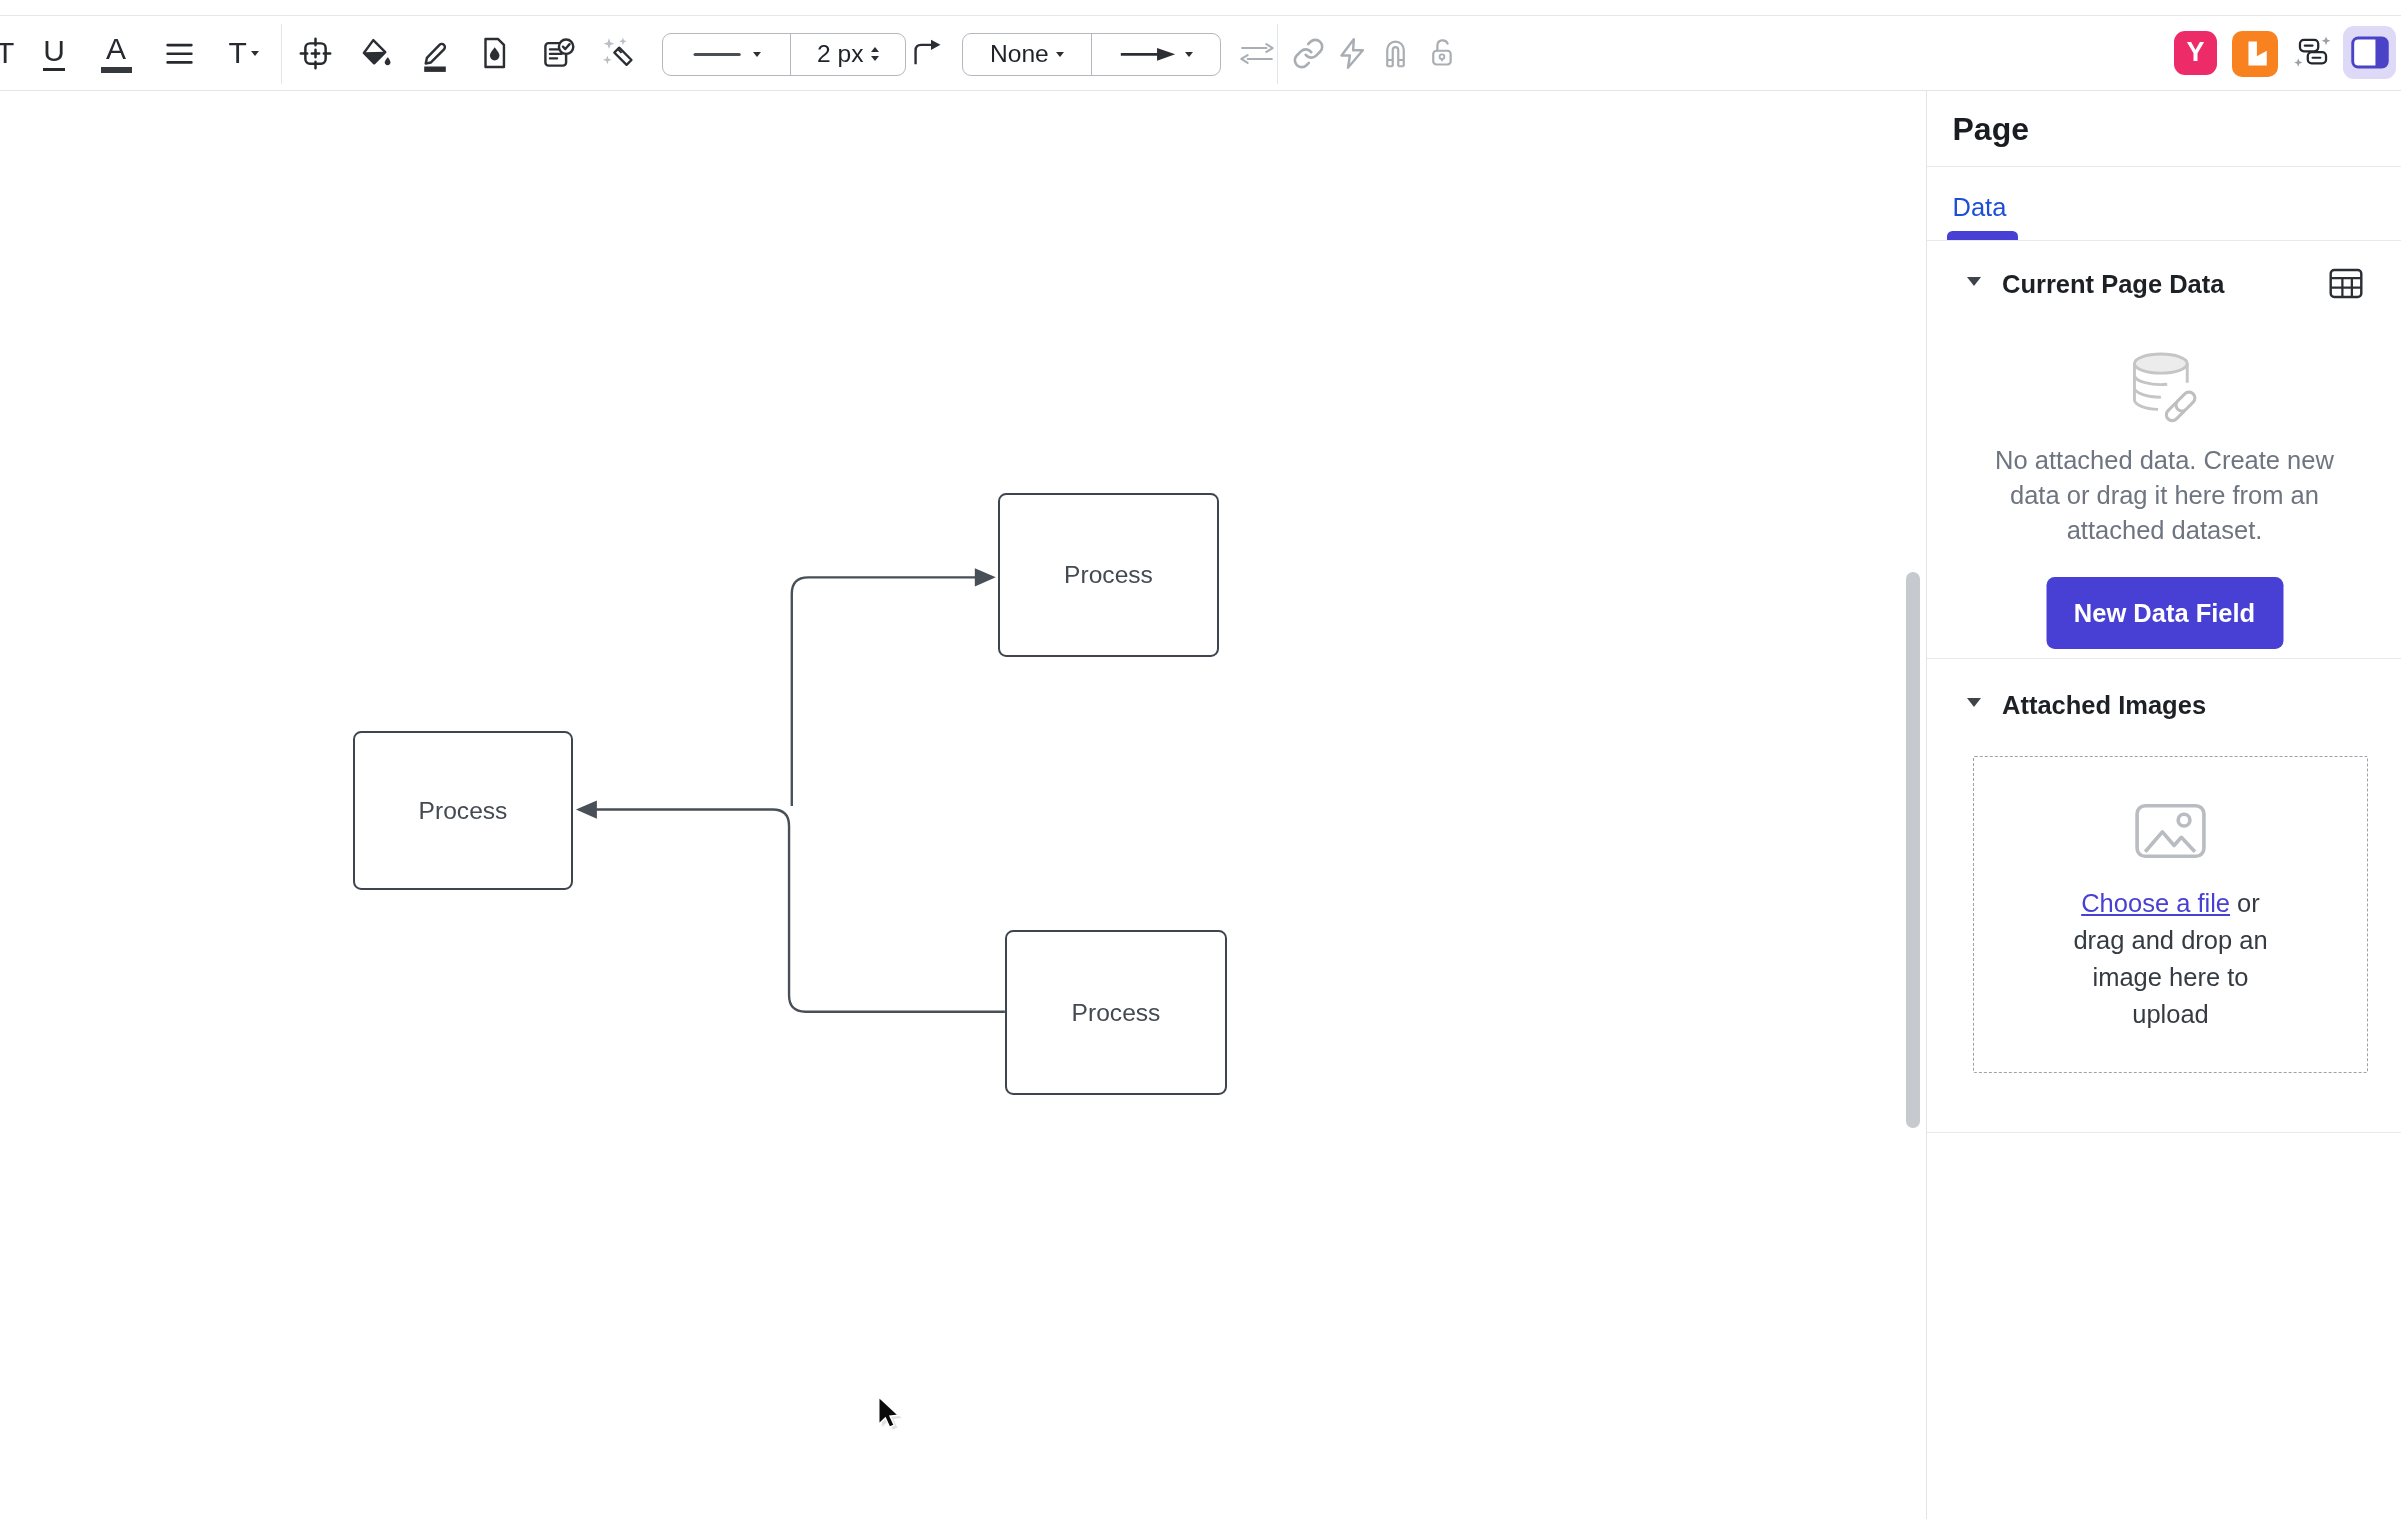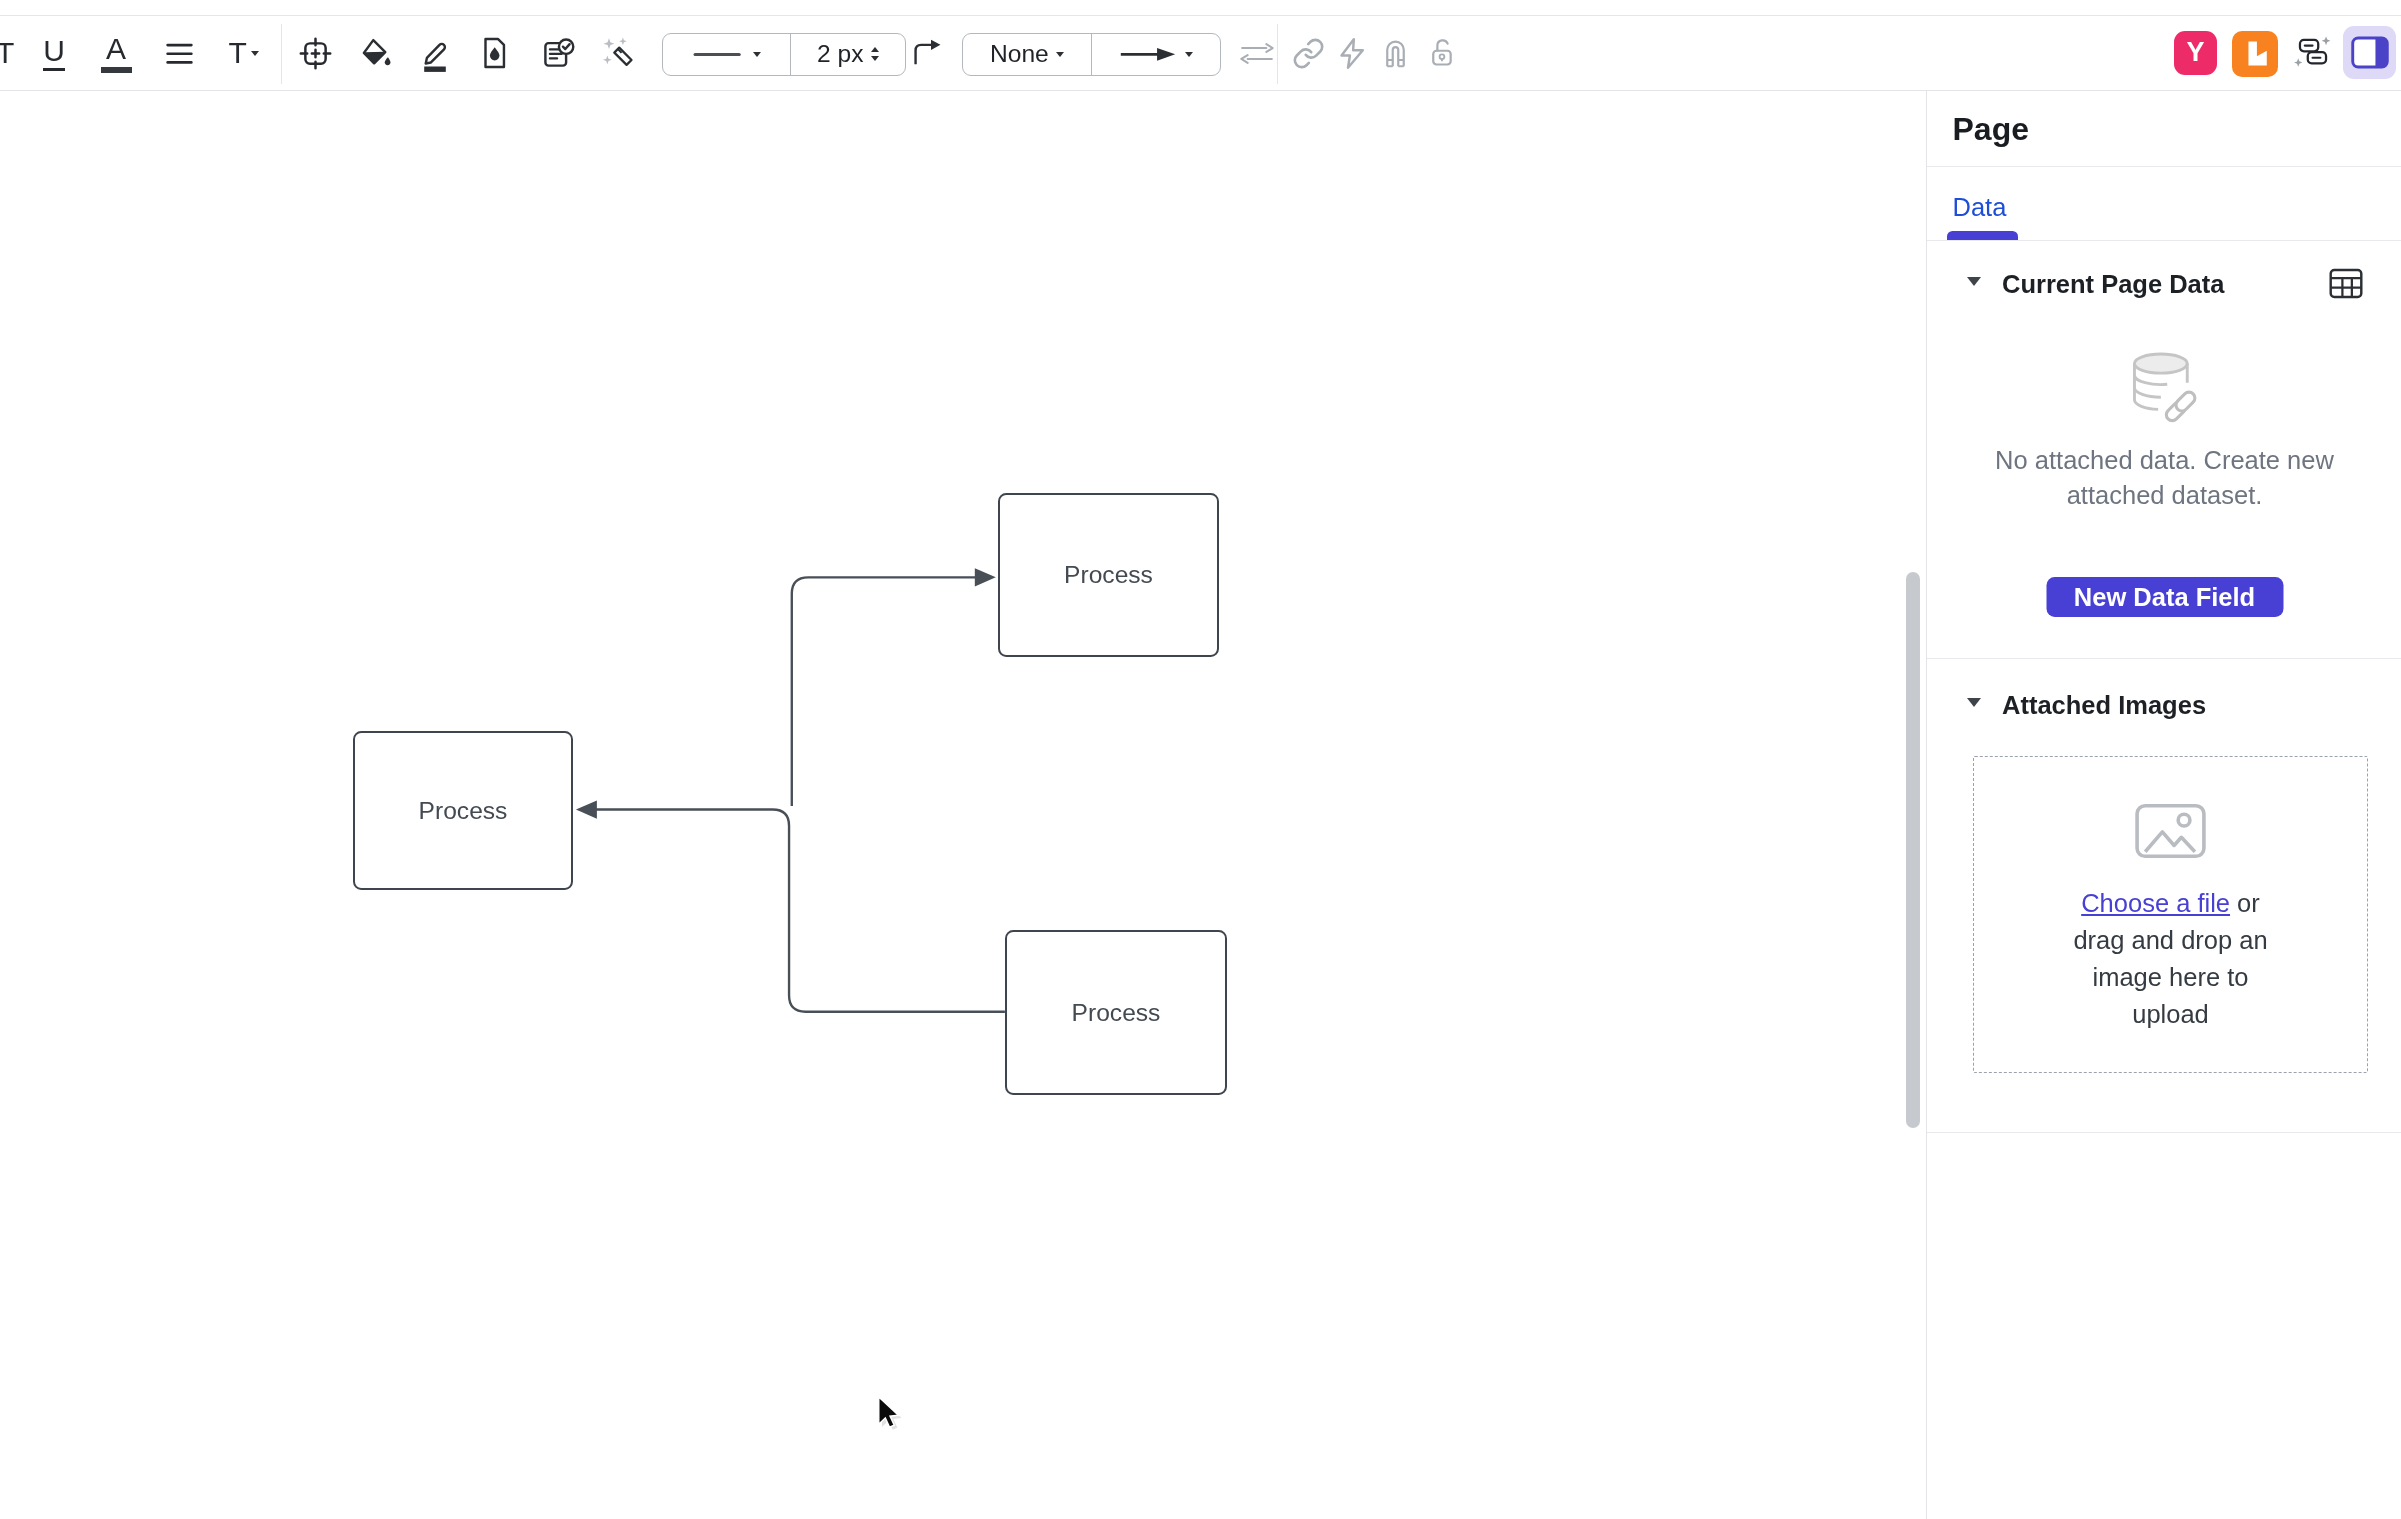--- a/index.html
+++ b/index.html
@@ -58,21 +58,21 @@
   .sb-tab { position:absolute; left:25.5px; top:102px; font-size:25.5px; color:#1d4ed8; cursor:pointer; }
   .sb-tab-ind { position:absolute; left:20px; top:140px; width:71px; height:9px; background:#4840d4;
                 border-radius:5.5px 5.5px 0 0; }
   .sec-caret { position:absolute; width:0; height:0; border-left:7.3px solid transparent;
                border-right:7.3px solid transparent; border-top:9px solid #3f444b; cursor:pointer; }
   .sec-head { position:absolute; font-size:25.5px; font-weight:700; color:#1d2126; }
   .tbl-ic { position:absolute; right:38px; top:175px; }
   .db-ill { position:absolute; left:0; right:0; top:257px; display:flex; justify-content:center; }
   .empty-text { position:absolute; left:0; right:0; top:352px; text-align:center;
                 font-size:25.5px; line-height:35px; color:#6e7580; }
-  .ndf-btn { position:absolute; left:50%; transform:translateX(-50%); top:486px; width:237px; height:40px;
+  .ndf-btn { position:absolute; left:50%; transform:translateX(-50%); top:486px; width:237px; height:72px;
              background:#4840d4; color:#fff; border:none; border-radius:8.2px;
              font-size:25.5px; font-weight:700; font-family:"Liberation Sans",sans-serif; cursor:pointer; }
   .dropzone { position:absolute; left:46px; top:665px; width:395px; height:317px;
               border:1.8px dashed #9ba2ab; border-radius:1.8px; text-align:center; cursor:pointer; }
   .dz-icon { margin-top:46px; }
   .dz-text { margin-top:23px; font-size:25.5px; line-height:37px; color:#353b42; }
   .dz-link { color:#4840d4; text-decoration:underline; }
 </style>
 </head>
 <body>
@@ -324,20 +324,21 @@
         <path d="M17 57 a29 10.5 0 0 0 26 10.3" stroke="#c5c5c5" stroke-width="3.2" fill="none"></path>
         <g stroke="#bfbfbf" stroke-width="3.4" fill="#fff" transform="rotate(-45 67 64)">
           <rect x="48" y="58" width="24" height="13" rx="6.5"></rect>
           <rect x="63" y="58" width="24" height="13" rx="6.5"></rect>
         </g>
       </svg>
     </div>
 
     <div class="empty-text">
       <div>No attached data. Create new</div>
+      <div>data or drag it here from an</div>
       <div>attached dataset.</div>
     </div>
 
     <button class="ndf-btn">New Data Field</button>
 
     <div class="sb-div" style="top:567px;"></div>
 
     <div class="sec-caret" style="left:40px; top:607px;"></div>
     <div class="sec-head" style="left:75px; top:600px;">Attached Images</div>
 

